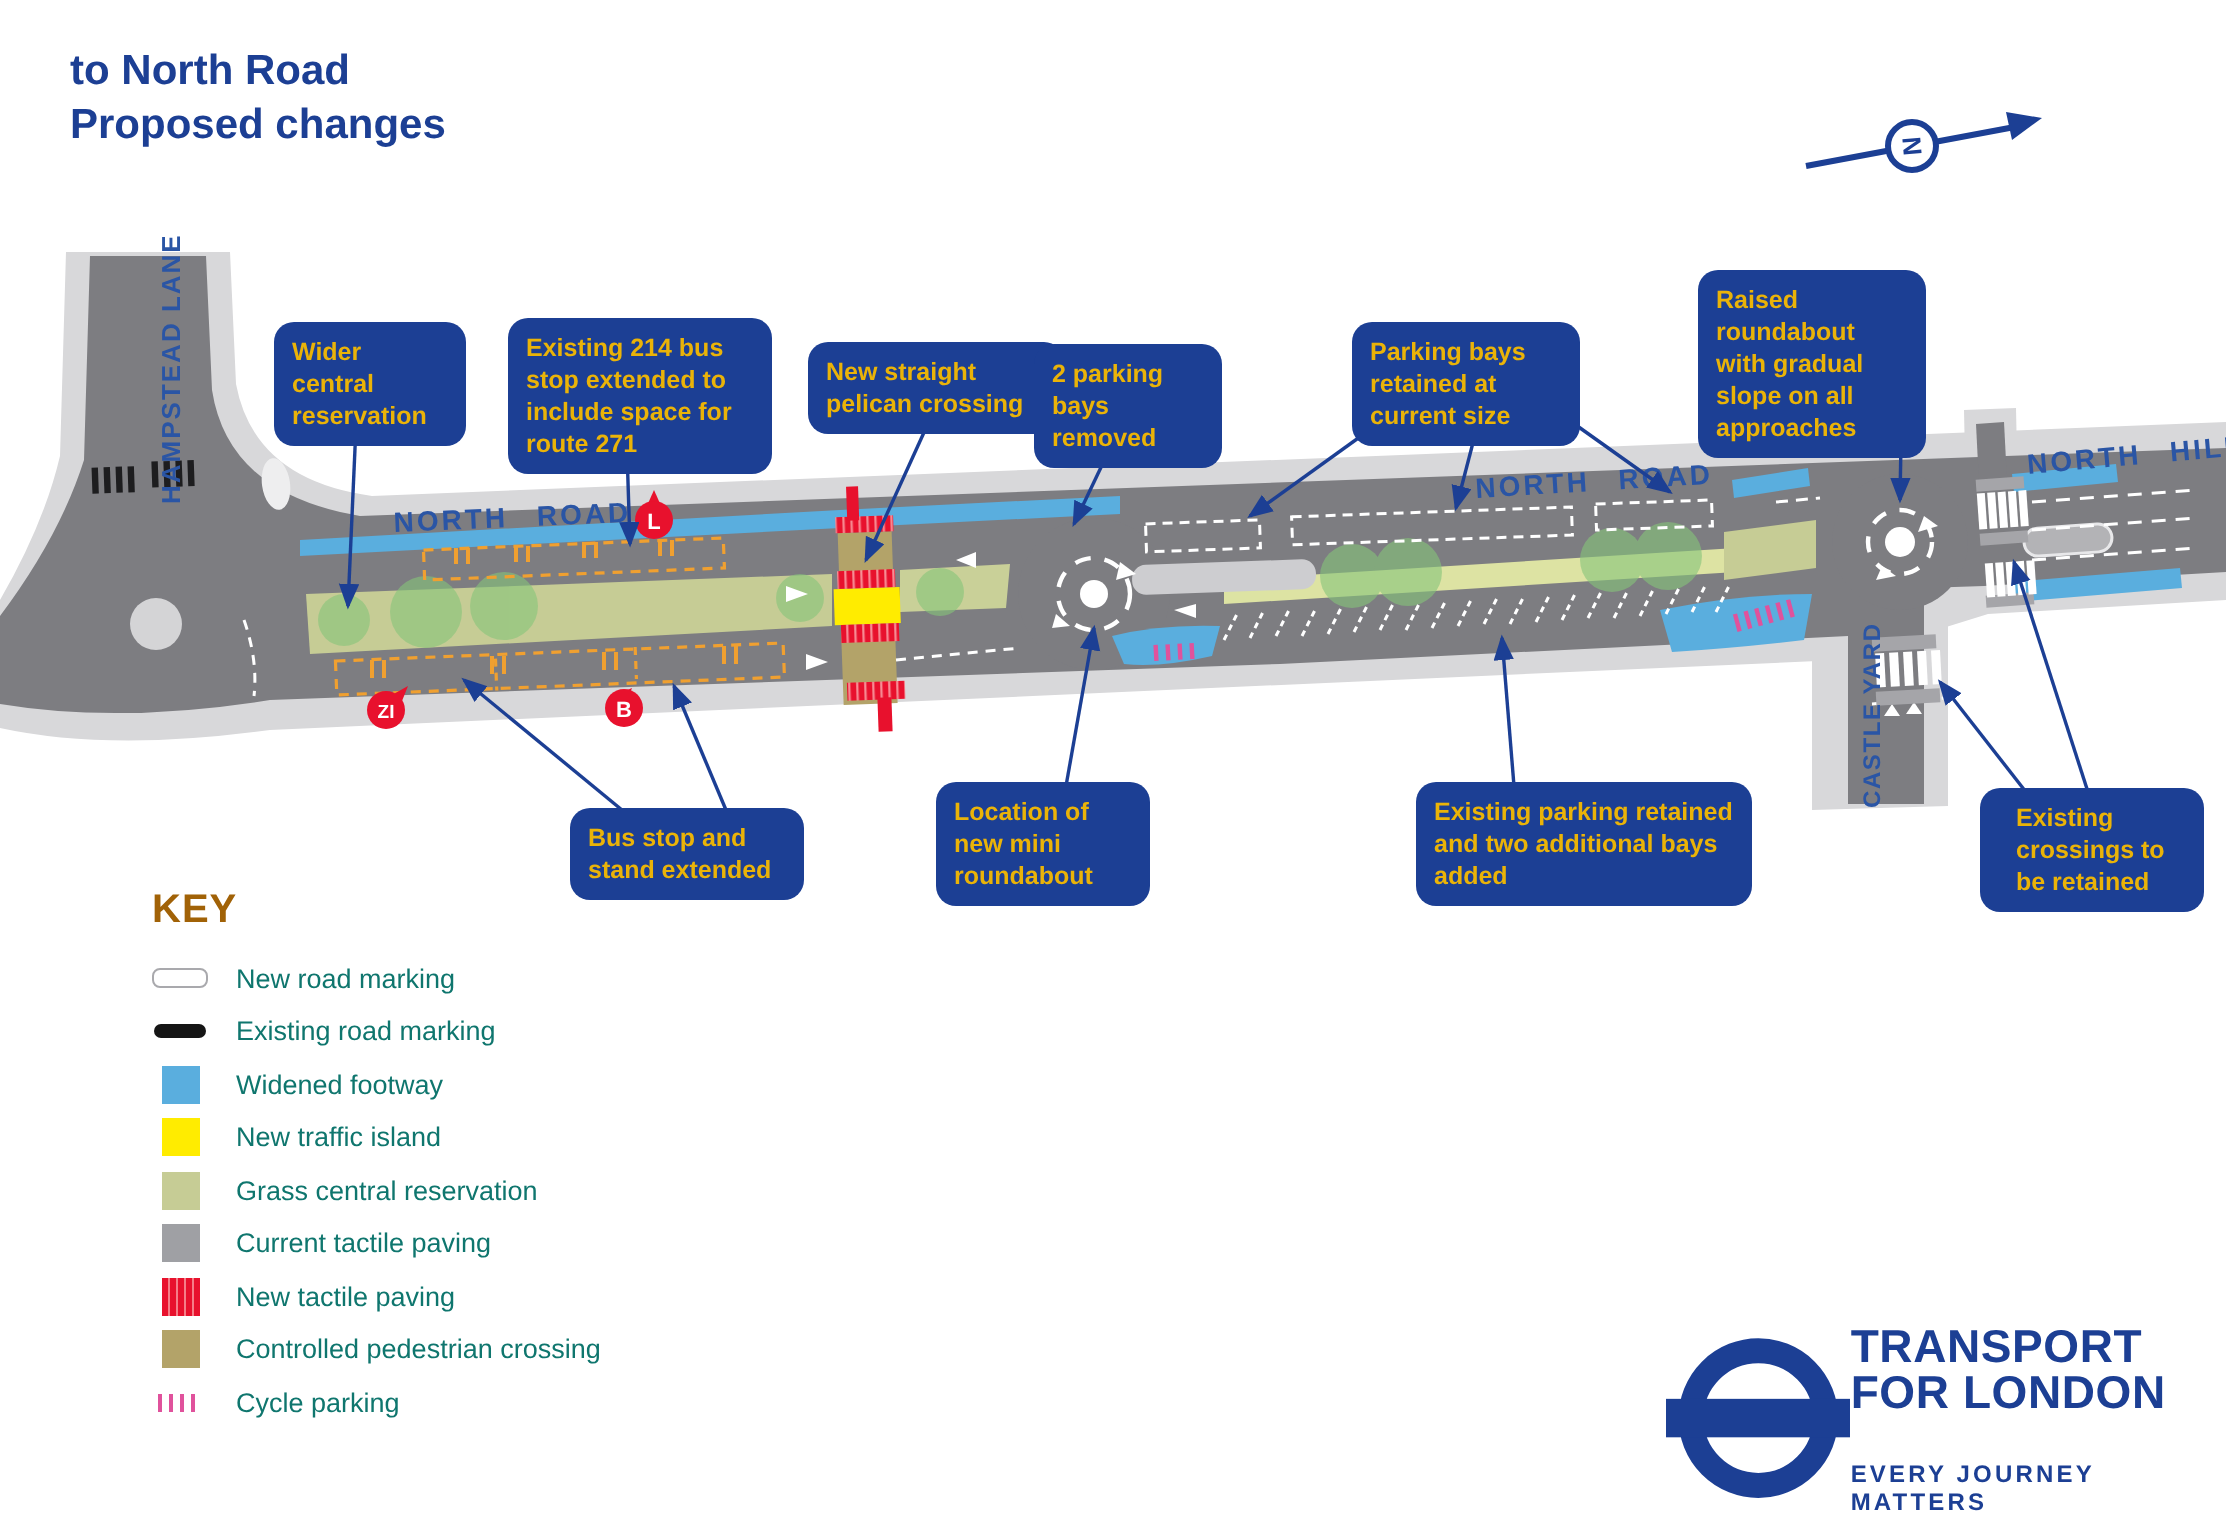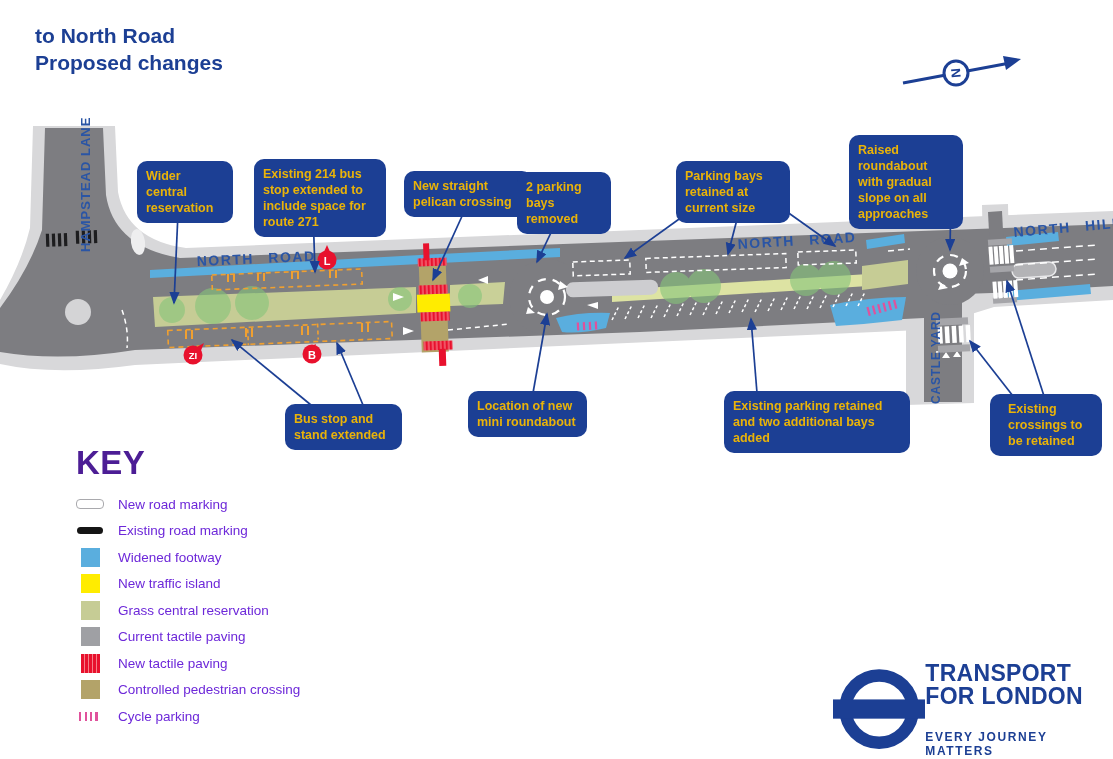--- a/index.html
+++ b/index.html
@@ -13,25 +13,25 @@
   
   .map-svg{left:0;top:0;}
 
   
   .callout{position:absolute;background:#1c3f94;color:#eab308;font-weight:bold;
            font-size:12.5px;line-height:1.28;padding:7px 9px;border-radius:10px;
            box-sizing:border-box;}
 
   
   .key{left:76px;top:444px;}
-  .key-heading{font-size:33px;font-weight:bold;color:#4c1d95;letter-spacing:.5px;}
+  .key-heading{font-size:20px;font-weight:bold;color:#a16207;letter-spacing:.5px;}
   .key-list{margin-top:15px;display:flex;flex-direction:column;gap:12.5px;}
   .key-row{display:flex;align-items:center;gap:14px;height:14px;}
   .key-swatch-box{width:28px;display:flex;justify-content:center;align-items:center;}
-  .key-label{font-size:13.5px;color:#6d28d9;}
+  .key-label{font-size:13.5px;color:#0f766e;}
   .sw-pill-white{width:26px;height:8px;border-radius:4px;background:#fff;border:1.5px solid #a9a9ad;}
   .sw-pill-black{width:26px;height:7px;border-radius:3.5px;background:#151515;}
   .sw-sq{width:19px;height:19px;}
   .sw-blue{background:#5aaede;}
   .sw-yellow{background:#ffec00;}
   .sw-green{background:#c6cc95;}
   .sw-grey{background:#9fa0a4;}
   .sw-redstripe{background:repeating-linear-gradient(90deg,#e8112d 0 3px,#f57e88 3px 4px);}
   .sw-tan{background:#b3a369;}
   .sw-cycle{width:22px;height:9px;background:repeating-linear-gradient(90deg,#e0529c 0 2px,transparent 2px 5.5px);}
@@ -313,22 +313,22 @@
   <div>Proposed changes</div>
 </div>
 
 <div class="callout" style="left:137px;top:161px;width:96px;">Wider central reservation</div>
 <div class="callout" style="left:254px;top:159px;width:132px;">Existing 214 bus stop extended to include space for route 271</div>
 <div class="callout" style="left:404px;top:171px;width:128px;">New straight pelican crossing</div>
 <div class="callout" style="left:517px;top:172px;width:94px;">2 parking bays removed</div>
 <div class="callout" style="left:676px;top:161px;width:114px;">Parking bays retained at current size</div>
 <div class="callout" style="left:849px;top:135px;width:114px;">Raised roundabout with gradual slope on all approaches</div>
 <div class="callout" style="left:285px;top:404px;width:117px;">Bus stop and stand extended</div>
-<div class="callout" style="left:468px;top:391px;width:119px;">Location of new mini roundabout</div>
-<div class="callout" style="left:724px;top:391px;width:186px;">Existing parking retained and two additional bays added</div>
+<div class="callout" style="left:468px;top:391px;width:107px;">Location of new mini roundabout</div>
+<div class="callout" style="left:708px;top:391px;width:168px;">Existing parking retained and two additional bays added</div>
 <div class="callout" style="left:990px;top:394px;width:112px;padding-left:18px;">Existing crossings to be retained</div>
 
 <div class="abs key">
   <div class="key-heading">KEY</div>
   <div class="key-list">
     <div class="key-row">
       <span class="key-swatch-box">
           <span class="sw-pill-white"></span>
         </span>
       <span class="key-label">New road marking</span>

